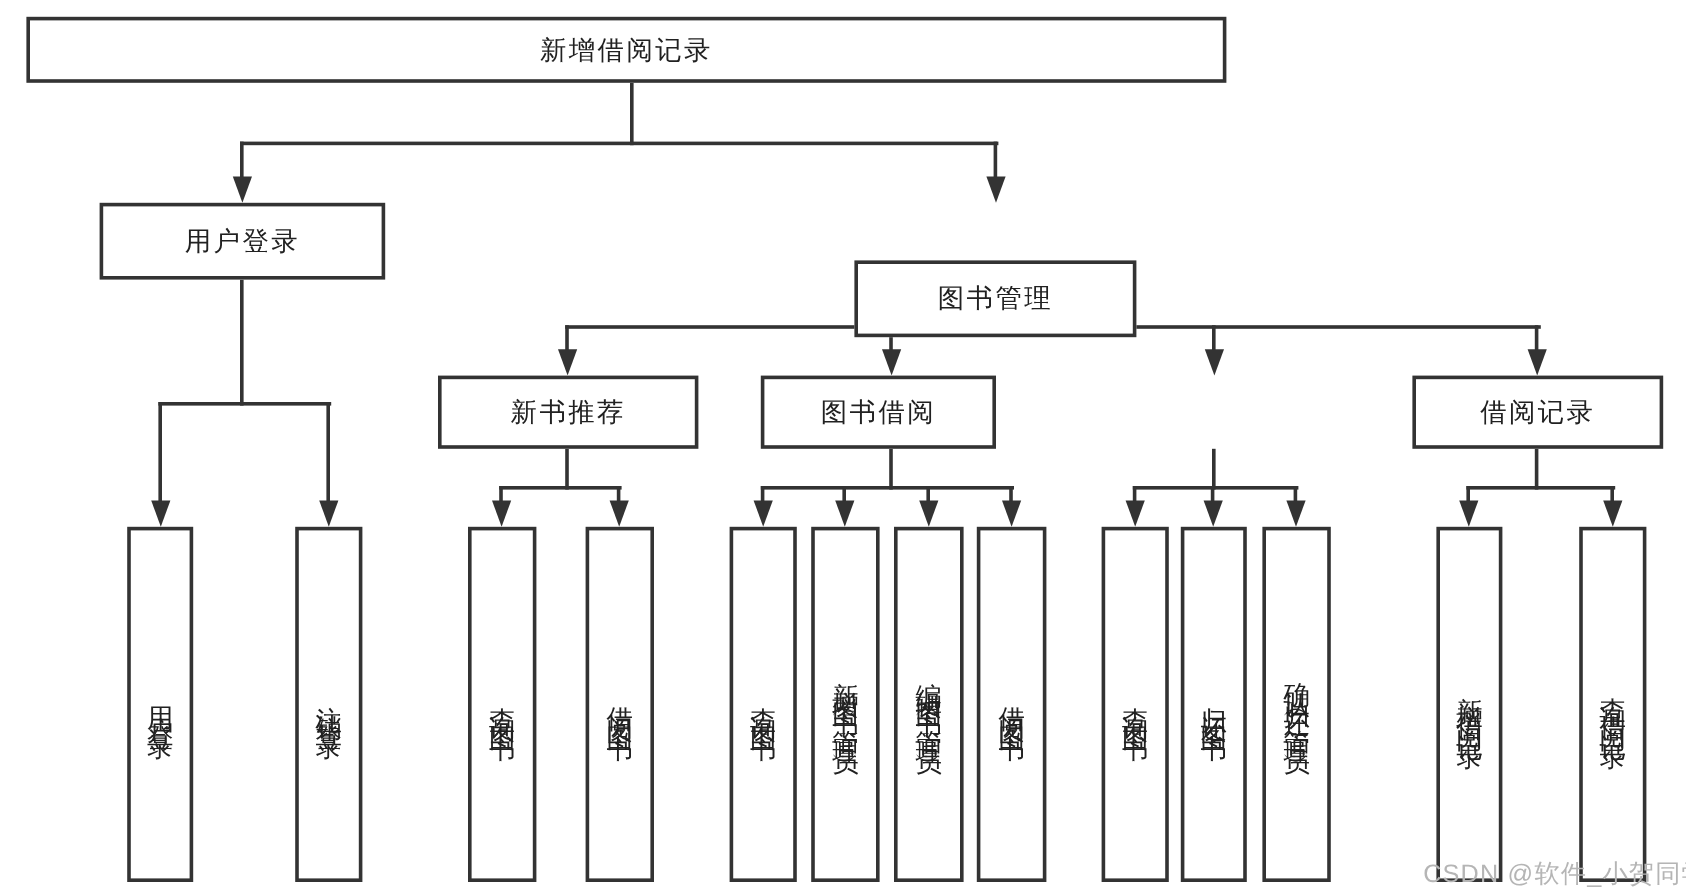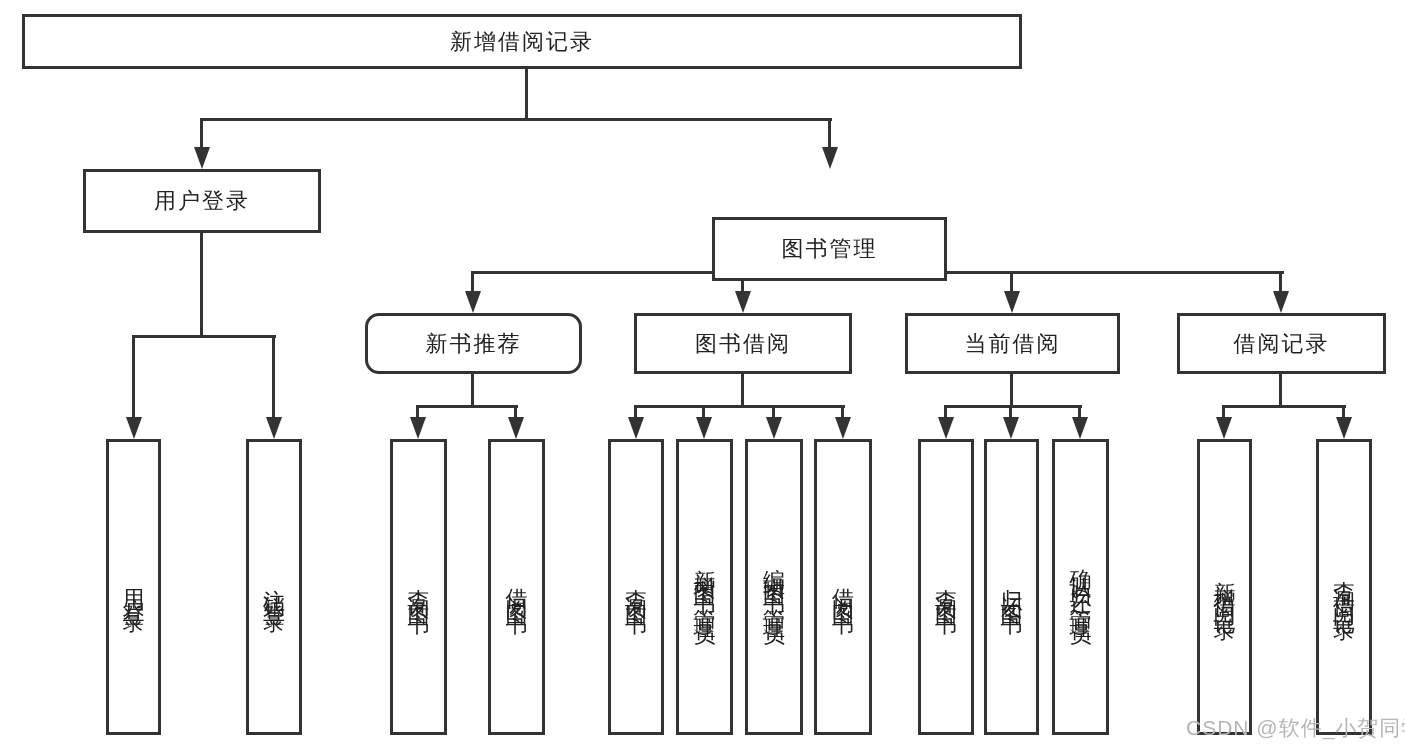--- a/index.html
+++ b/index.html
@@ -64,31 +64,28 @@
   </div>
 
   <div class="hbox" style="left:83px;top:169px;width:238px;height:64px;">
     <span>用户登录</span>
   </div>
 
   <div class="hbox" style="left:712px;top:169px;width:235px;height:64px;margin-top:48px;">
     <span>图书管理</span>
   </div>
 
-  <div class="hbox" style="left:365px;top:313px;width:217px;height:61px;border-radius:14px;">
+  <div class="hbox" style="left:365px;top:313px;width:217px;height:61px;">
     <span>新书推荐</span>
   </div>
 
-  <div class="hbox" style="left:634px;top:313px;width:218px;height:61px;">
+  <div class="hbox" style="left:634px;top:313px;width:196px;height:61px;">
     <span>图书借阅</span>
   </div>
 
-  <div class="hbox" style="left:905px;top:313px;width:215px;height:61px;">
-    <span>当前借阅</span>
-  </div>
 
   <div class="hbox" style="left:1177px;top:313px;width:209px;height:61px;">
     <span>借阅记录</span>
   </div>
 
   <div class="vbox" style="left:106px;width:55px;">
     <span>用户登录</span>
   </div>
   <div class="vbox" style="left:246px;width:56px;">
     <span>注销登录</span>

